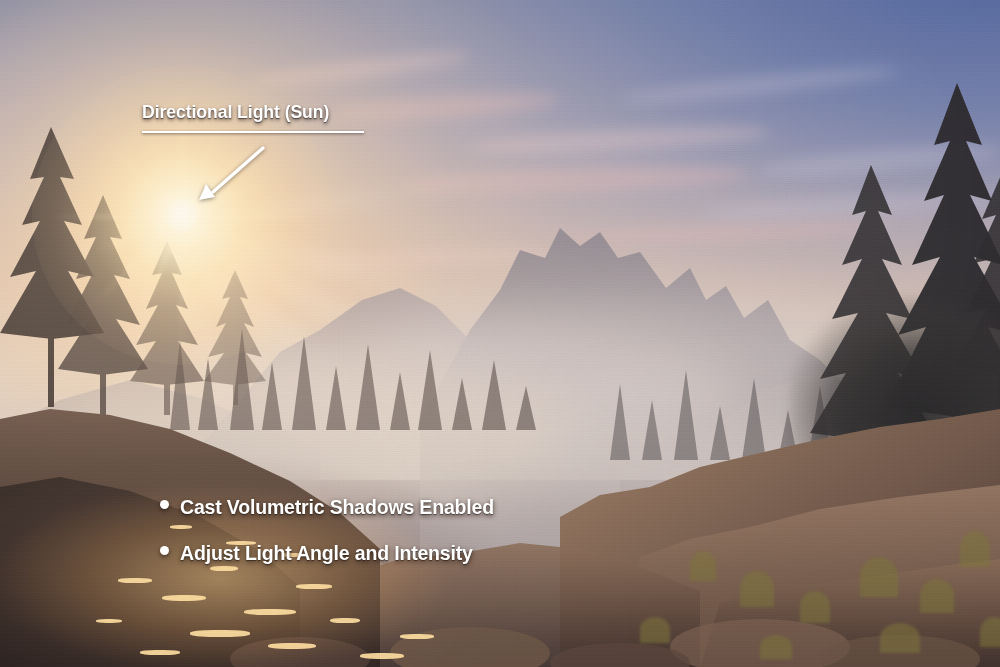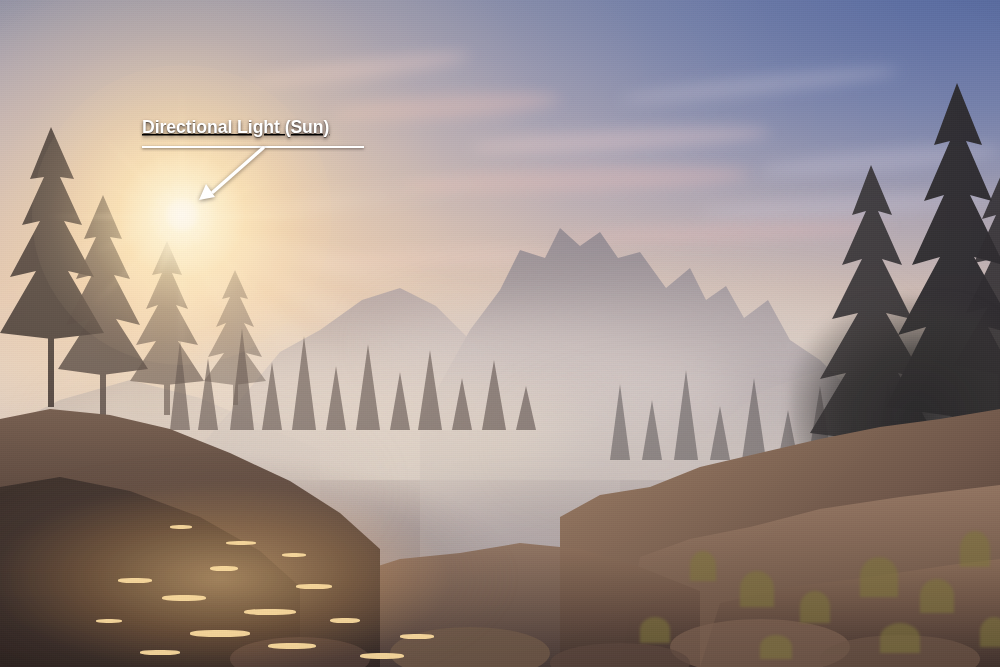--- a/index.html
+++ b/index.html
@@ -272,23 +272,22 @@
     letter-spacing: -0.2px;
     transform: scaleX(0.9);
     text-shadow: 0 2px 3px rgba(0,0,0,0.55), 0 1px 0 rgba(0,0,0,0.4);
     font-family: "Liberation Sans", sans-serif;
   }
 
   
   .callout {
     position: absolute;
     left: 142px;
-    top: 116px;
+    top: 101px;
     z-index: 5;
-    text-decoration: underline;
   }
   .callout-label {
     color: #ffffff;
     font-size: 19px;
     font-weight: bold;
     letter-spacing: -0.1px;
     transform: scaleX(0.93);
     transform-origin: left center;
     white-space: nowrap;
     text-shadow: 0 2px 4px rgba(40,30,30,0.75), 0 1px 1px rgba(0,0,0,0.5);
@@ -616,15 +615,23 @@
   <div class="callout">
     <div class="callout-label">Directional Light (Sun)</div>
     <div class="callout-rule"></div>
   </div>
   <svg class="callout-arrow" viewBox="0 0 95 70">
     <line x1="78" y1="8" x2="28" y2="52" stroke="#ffffff" stroke-width="3.4" stroke-linecap="round"></line>
     <polygon points="30,57 14,60 21,44" fill="#ffffff"></polygon>
   </svg>
 
   <div class="bullets">
+    <div class="bullet-row">
+      <span class="bullet-dot"></span>
+      <span class="bullet-text">Cast Volumetric Shadows Enabled</span>
+    </div>
+    <div class="bullet-row">
+      <span class="bullet-dot"></span>
+      <span class="bullet-text">Adjust Light Angle and Intensity</span>
+    </div>
   </div>
 
 </div>
 
 </body></html>

